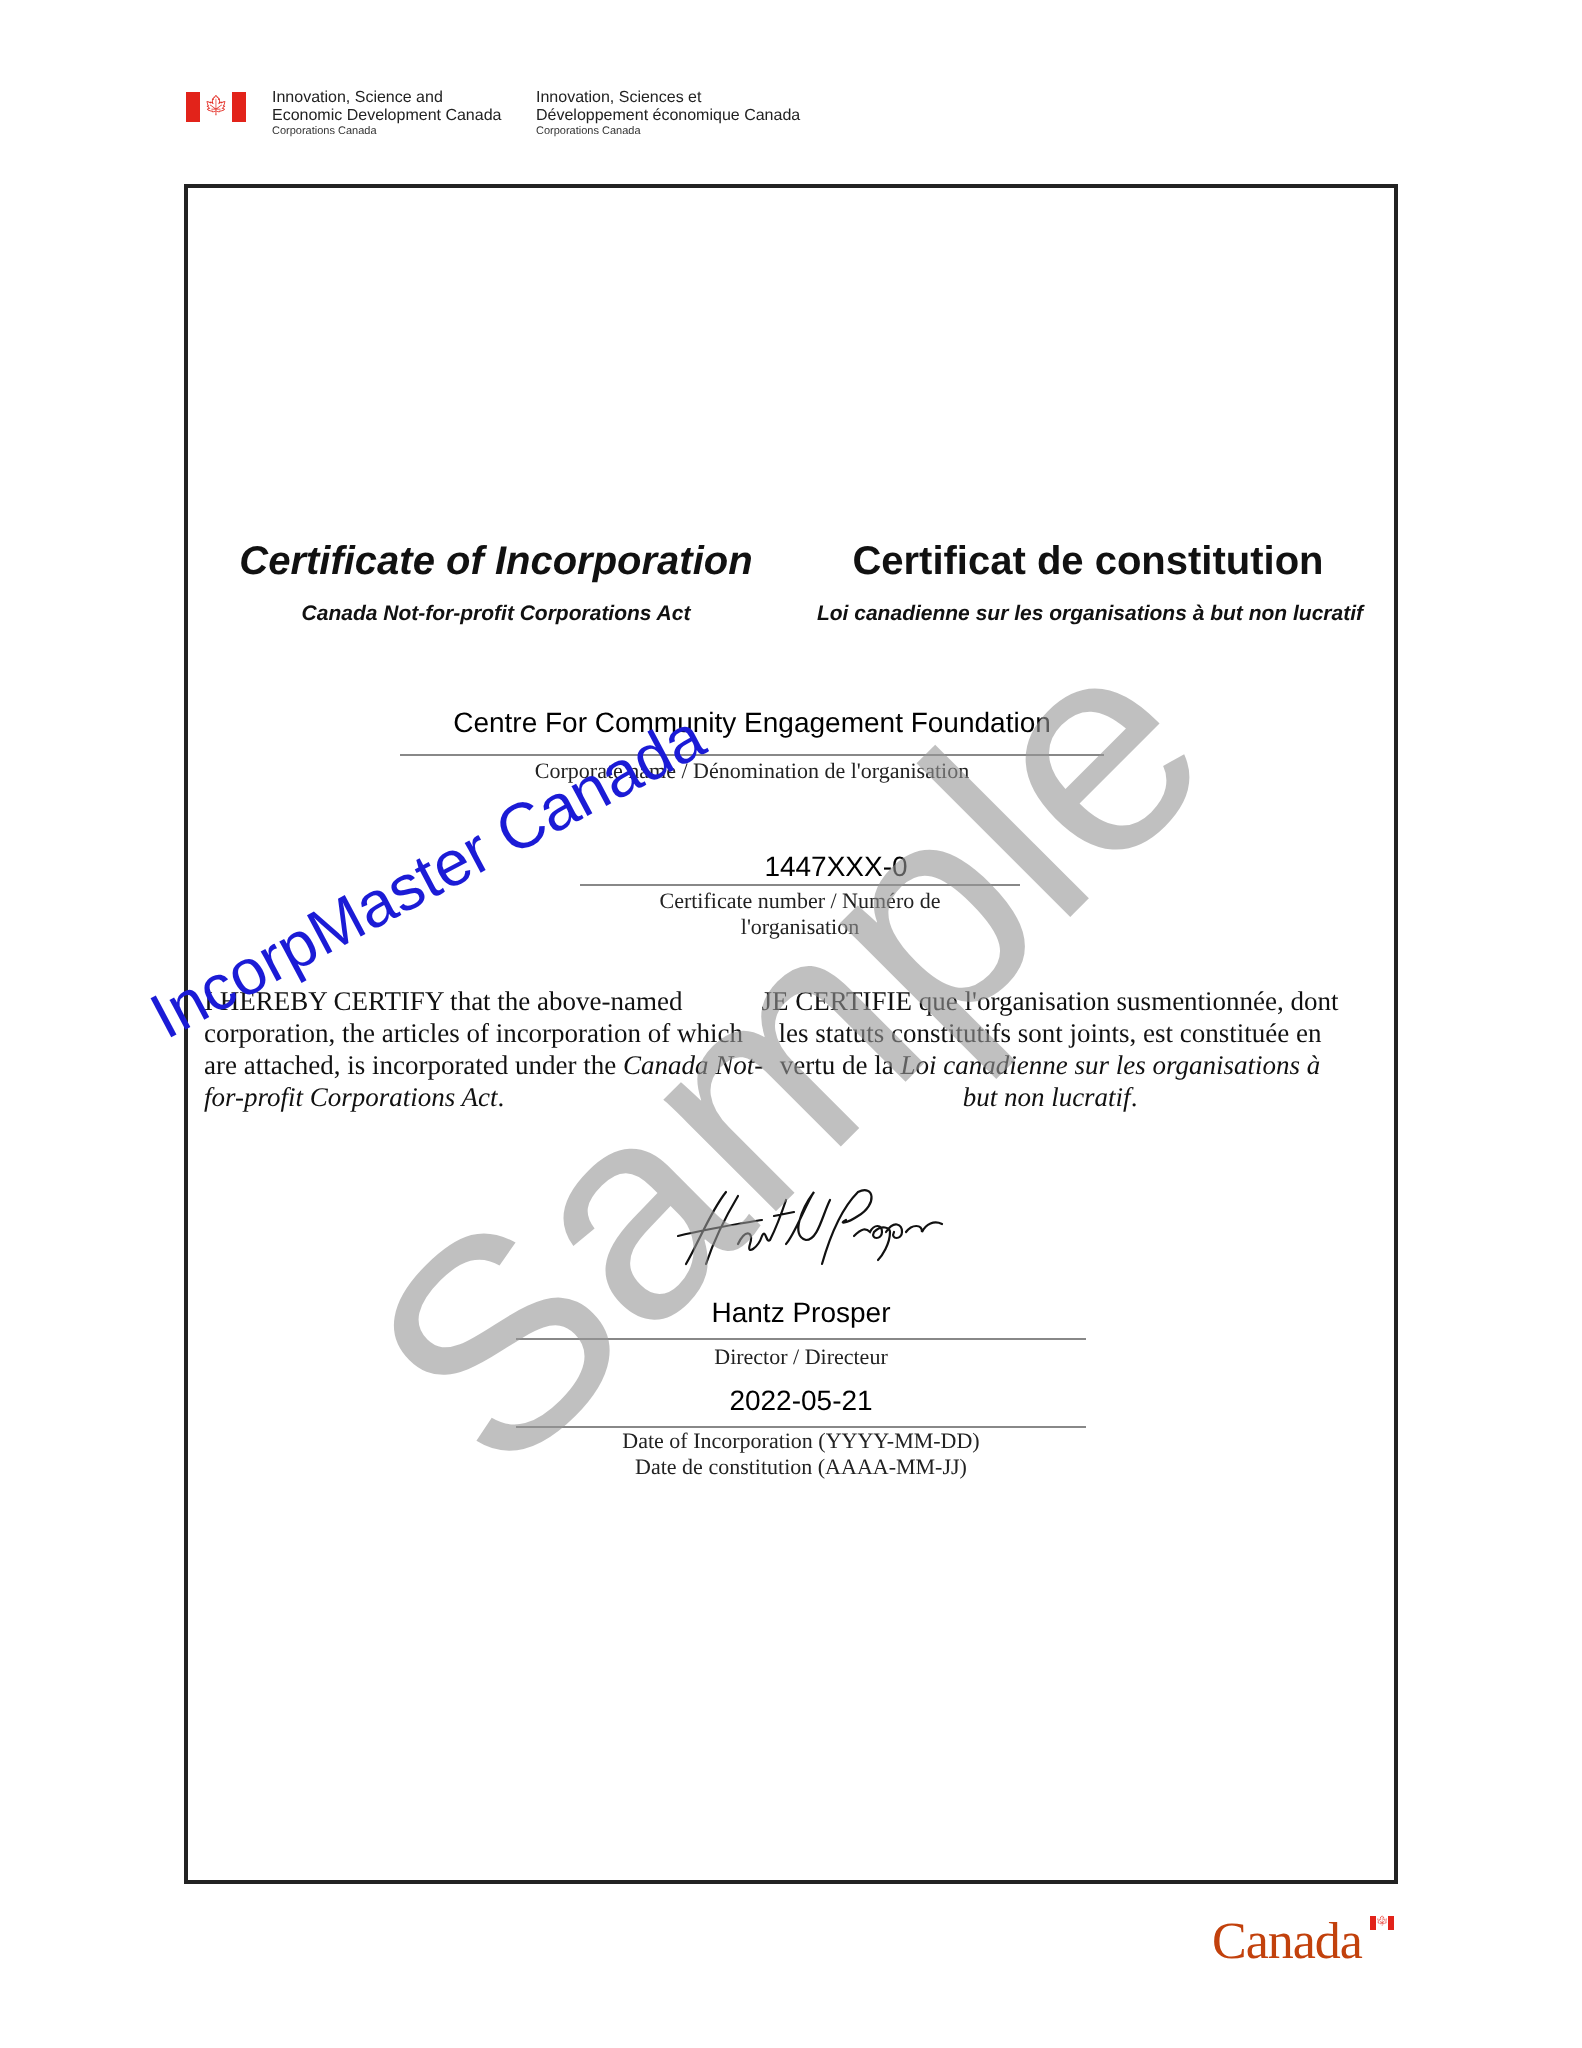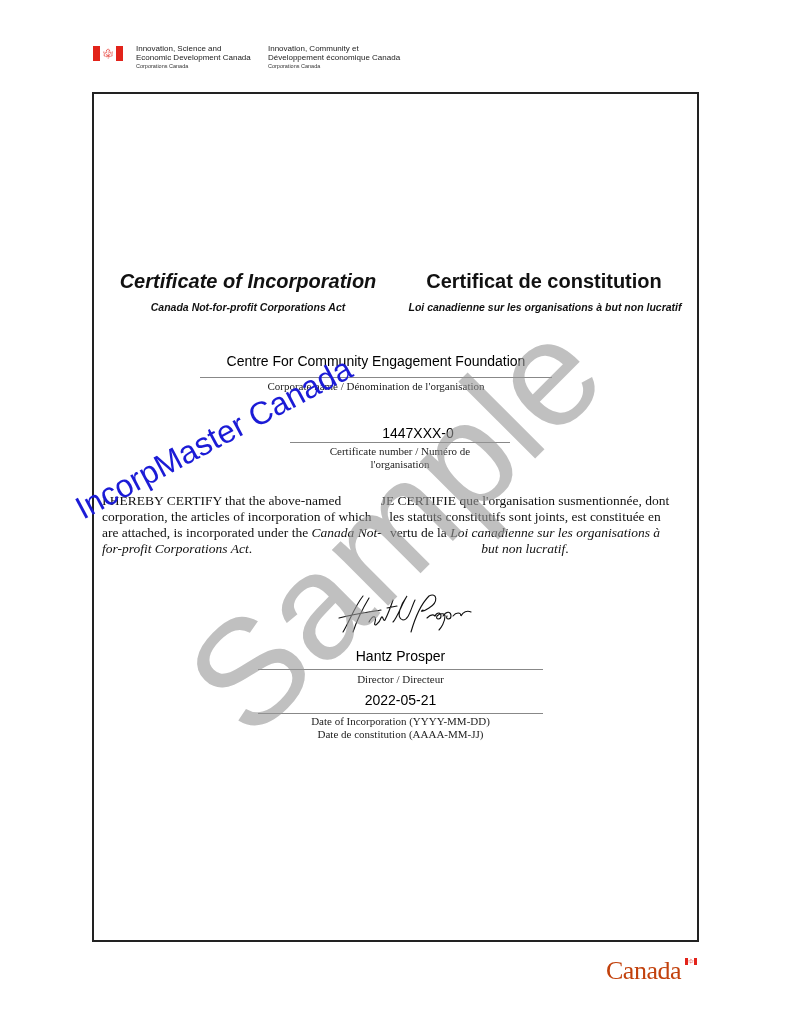--- a/index.html
+++ b/index.html
@@ -63,21 +63,21 @@
       <span>🍁︎</span>
     </div>
   <div class="bar"></div>
 </div>
 <div class="abs dept" style="left:136px;">
   <div>Innovation, Science and</div>
   <div>Economic Development Canada</div>
   <div class="small">Corporations Canada</div>
 </div>
 <div class="abs dept" style="left:268px;">
-  <div>Innovation, Community et</div>
+  <div>Innovation, Sciences et</div>
   <div>Développement économique Canada</div>
   <div class="small">Corporations Canada</div>
 </div>
 
 <div class="abs frame"></div>
 
 <div class="abs title" style="left:100px; width:296px;font-style:italic;">Certificate of Incorporation</div>
 <div class="abs title" style="left:396px; width:296px;">Certificat de constitution</div>
 <div class="abs subtitle" style="left:100px; width:296px;">Canada Not-for-profit Corporations Act</div>
 <div class="abs subtitle" style="left:405px; width:280px;">Loi canadienne sur les organisations à but non lucratif</div>

